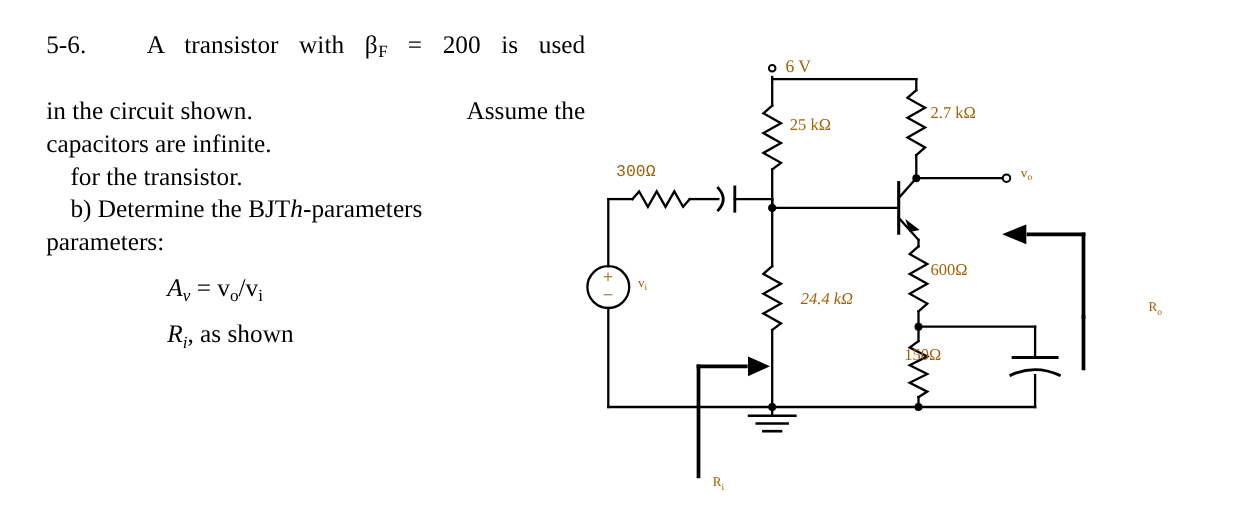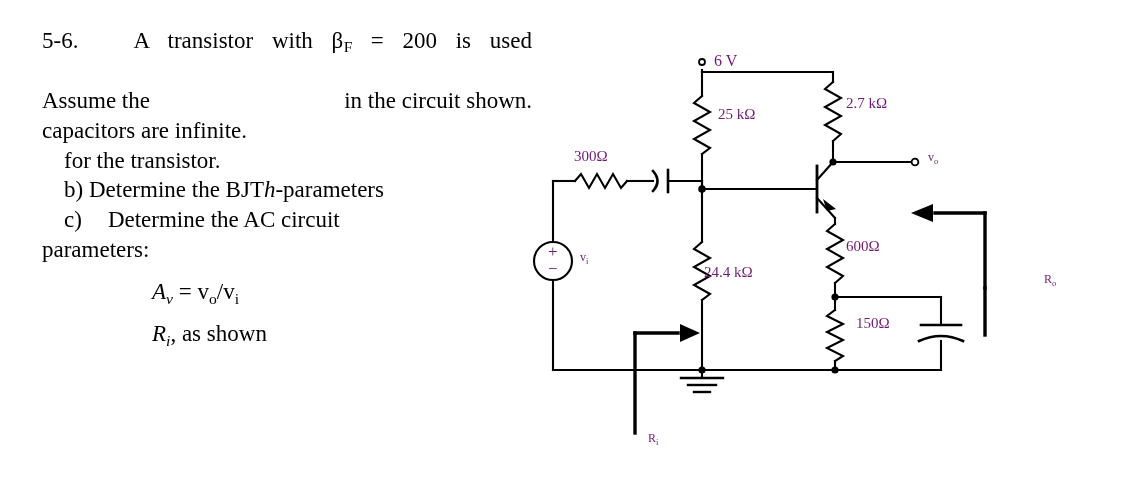--- a/index.html
+++ b/index.html
@@ -71,21 +71,21 @@
     top: 0;
     width: 1136px;
     height: 482px;
     pointer-events: none;
   }
   #circuit svg { display: block; }
   .lbl {
     position: absolute;
     font-family: "Liberation Serif", "DejaVu Serif", serif;
     font-size: 15px;
-    color: #701a75;
+    color: #a16207;
     white-space: nowrap;
   }
   .lbl-big { font-size: 12px; }
   .lbl sub {
     font-size: 0.72em;
     top: 0.33em;
   }
 </style>
 </head>
 <body>
@@ -93,36 +93,33 @@
 <div id="problem-text">
 
   <div class="para para-just">
     <span>5-6.</span>&nbsp;&nbsp;
     <span>A transistor with</span>
     <span>β</span><span class="beta-sub">F</span>
     <span>= 200 is used</span>
   </div>
 
   <div class="para" style="display:flex;justify-content:space-between;">
+    <span>in the circuit shown.</span>
     <span>Assume the</span>
-    <span>in the circuit shown.</span>
   </div>
 
   <div class="para">capacitors are infinite.</div>
 
   <div class="indent-item">for the transistor.</div>
 
   <div class="indent-item">
     <span>b)</span>
     <span>Determine the BJT</span><span class="ital">h</span><span>-parameters</span>
   </div>
 
-  <div class="indent-item" style="padding-left:22px;">
-    <span>c)</span><span class="spacer-wide"></span><span>Determine    the    AC    circuit</span>
-  </div>
   <div class="para">parameters:</div>
 
   <div class="formula-line">
     <span class="ital">A</span><sub class="ital">v</sub>
     <span>= v</span><sub>o</sub><span>/v</span><sub>i</sub>
   </div>
 
   <div class="formula-line">
     <span class="ital">R</span><sub class="ital">i</sub><span>, as shown</span>
   </div>
@@ -225,27 +222,27 @@
 
     </g>
   </svg>
 
   <div class="lbl" style="left:714px; top:52px; font-size:16px;">6 V</div>
 
   <div class="lbl" style="left:718px; top:106px;">25 kΩ</div>
 
   <div class="lbl" style="left:846px; top:95px;">2.7 kΩ</div>
 
-  <div class="lbl" style="left:574px; top:148px;">300Ω</div>
-
-  <div class="lbl" style="left:704px; top:264px;">24.4 kΩ</div>
+  <div class="lbl" style="left:560px; top:148px;font-family:Liberation Mono, monospace;">300Ω</div>
+
+  <div class="lbl" style="left:728px; top:264px;font-style:italic;">24.4 kΩ</div>
 
   <div class="lbl" style="left:846px; top:238px;">600Ω</div>
 
-  <div class="lbl" style="left:856px; top:315px;">150Ω</div>
+  <div class="lbl" style="left:822px; top:315px;">150Ω</div>
 
   <div class="lbl" style="left:548px; top:243px; font-size:17px; line-height:1;">+</div>
   <div class="lbl" style="left:548px; top:260px; font-size:17px; line-height:1;">−</div>
 
   <div class="lbl lbl-big" style="left:580px; top:250px;">
     <span>v</span><sub>i</sub>
   </div>
 
   <div class="lbl lbl-big" style="left:928px; top:150px;">
     <span>v</span><sub>o</sub>

